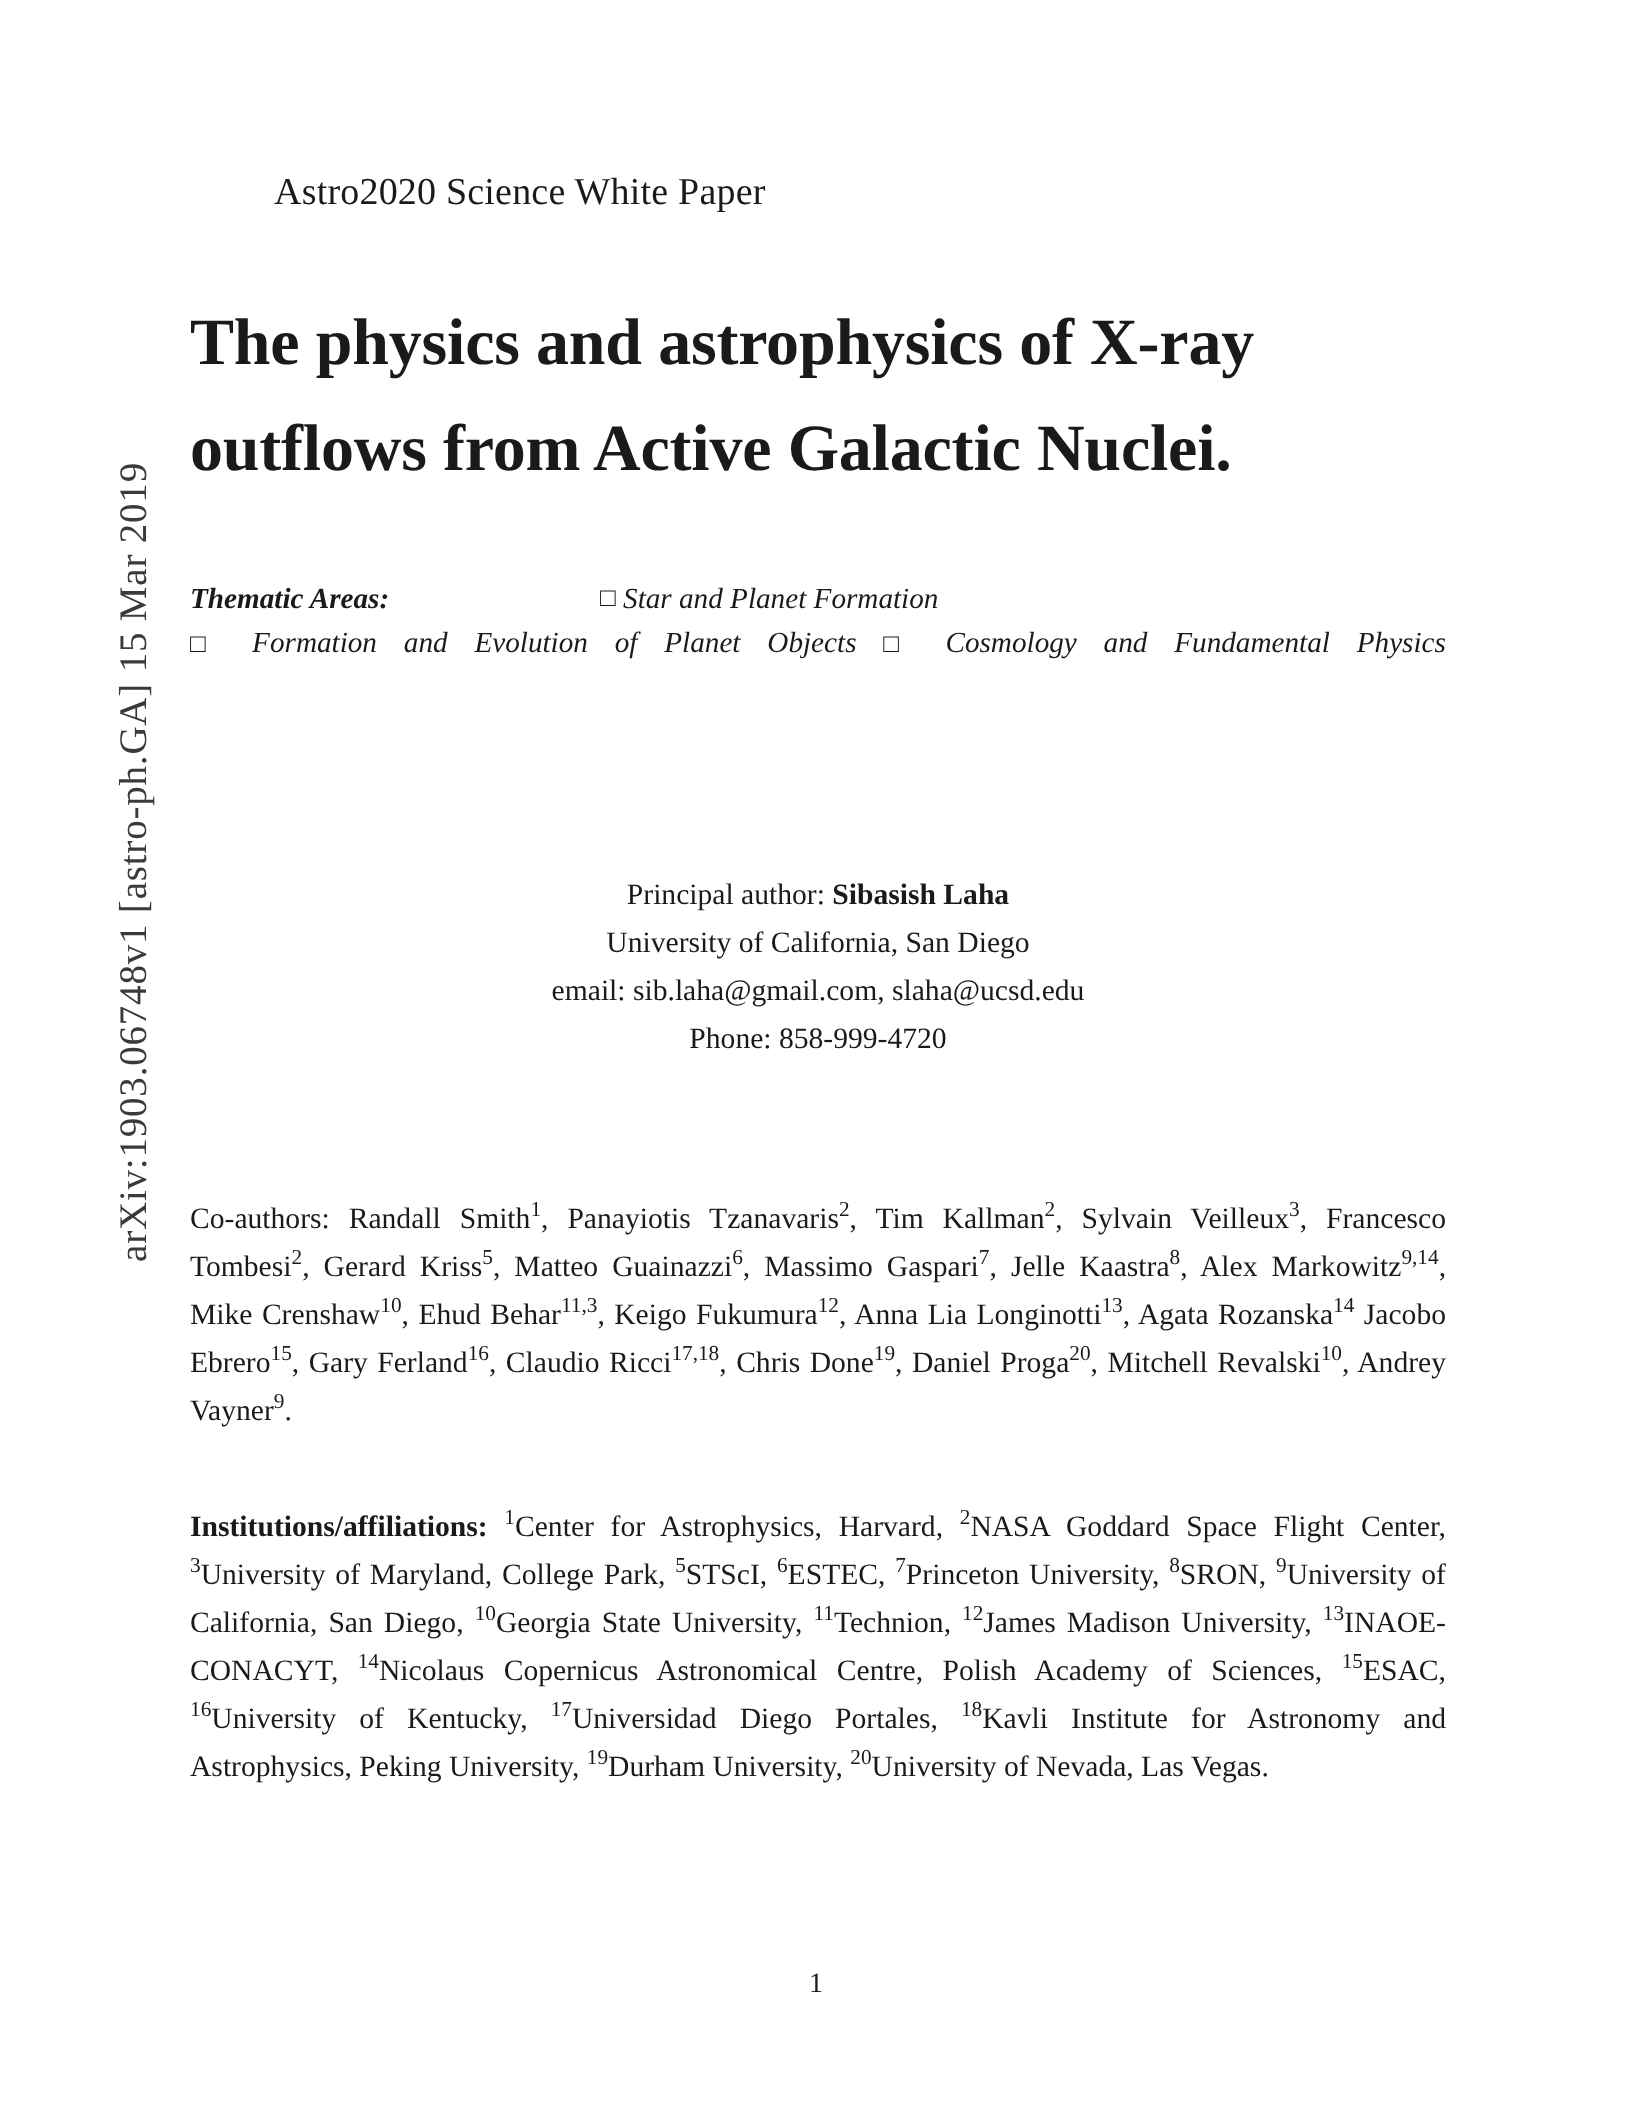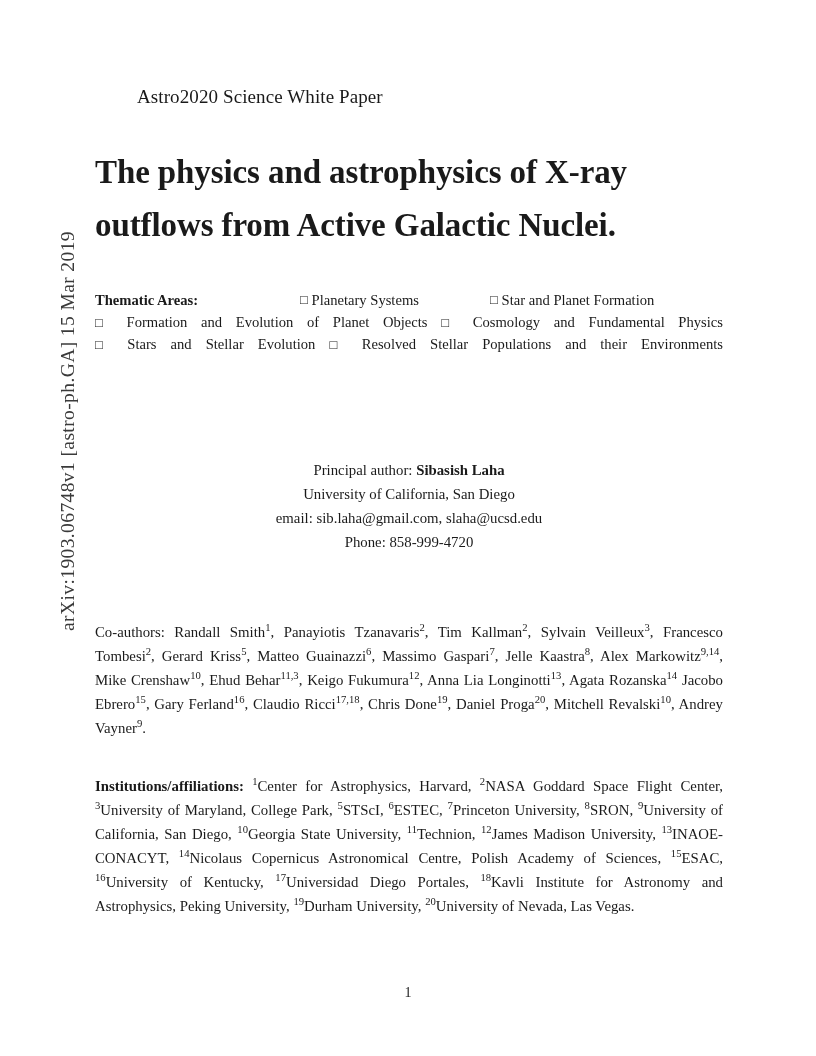--- a/index.html
+++ b/index.html
@@ -52,20 +52,21 @@
     font-weight: bold;
     line-height: 1.62;
     letter-spacing: -0.1px;
     margin-bottom: 36px;
   }
 
   .thematic {
     font-size: 14.6px;
     line-height: 1.52;
     margin-bottom: 26px;
+    font-style: italic;
   }
   .thematic .label {
     font-weight: bold;
   }
   .thematic .row1 {
     display: flex;
     align-items: baseline;
   }
   .thematic .row1 .label { width: 205px; }
   .thematic .row1 .o1 { width: 190px; text-align: left; }
@@ -134,51 +135,37 @@
 
   <div class="content">
 
     <div class="paper-kind">Astro2020 Science White Paper</div>
 
     <div class="title">The physics and astrophysics of X-ray outflows from Active Galactic Nuclei.</div>
 
     <div class="thematic">
       <div class="row1">
         <span class="label">Thematic Areas:</span>
-        <span class="opt o1">
-          <span class="box">□</span>
-          <span>Planetary Systems</span>
-        </span>
         <span class="opt">
           <span class="box">□</span>
           <span>Star and Planet Formation</span>
         </span>
       </div>
 
       <div class="row row-just">
         <span class="opt">
           <span class="box">□</span>
           <span>Formation and Evolution of Planet Objects</span>
         </span>
         <span class="opt">
           <span class="box">□</span>
           <span>Cosmology and Fundamental Physics</span>
         </span>
       </div>
 
-      <div class="row row-just">
-        <span class="opt">
-          <span class="box">□</span>
-          <span>Stars and Stellar Evolution</span>
-        </span>
-        <span class="opt">
-          <span class="box">□</span>
-          <span>Resolved Stellar Populations and their Environments</span>
-        </span>
-      </div>
 
     </div>
 
     <div class="principal">
       <div>
         <span>Principal author:</span>
         <b>Sibasish Laha</b>
       </div>
       <div>University of California, San Diego</div>
       <div>email: sib.laha@gmail.com, slaha@ucsd.edu</div>

